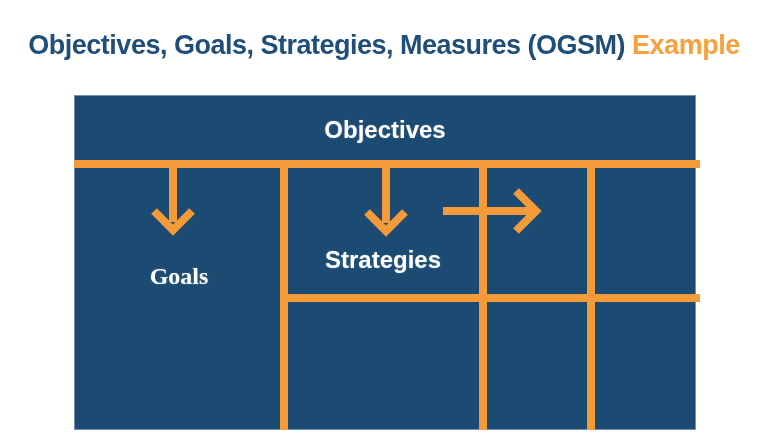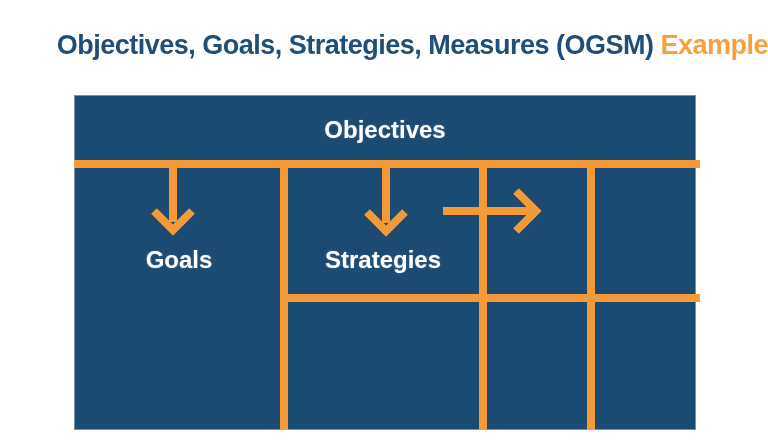--- a/index.html
+++ b/index.html
@@ -9,21 +9,21 @@
     height: 445px;
     background: #ffffff;
     overflow: hidden;
     font-family: "Liberation Sans", "DejaVu Sans", sans-serif;
   }
   .page-title {
     position: absolute;
     left: 0;
     top: 30px;
     width: 768px;
-    text-align: right;
+    text-align: center;
     font-size: 27px;
     font-weight: bold;
     letter-spacing: -0.5px;
     white-space: nowrap;
     color: var(--title-navy, #1F4E79);
   }
   .page-title .accent {
     color: var(--accent-orange, #F7A03C);
   }
   .matrix-box {
@@ -96,18 +96,18 @@
     </g>
 
     <g>
       <line class="oline" x1="443" y1="211" x2="530" y2="211"></line>
       <polyline class="oline" points="516,191 536,211 516,231"></polyline>
     </g>
   </svg>
 
   <div class="cell-label" style="left:385px; top:130px;">Objectives</div>
 
-  <div class="cell-label" style="left:179px; top:260px;">Goals</div>
+  <div class="cell-label" style="left:179px; top:276px;font-family:Liberation Serif, serif;">Goals</div>
 
   <div class="cell-label" style="left:383px; top:260px;">Strategies</div>
 
 
 </div>
 
 </body></html>

